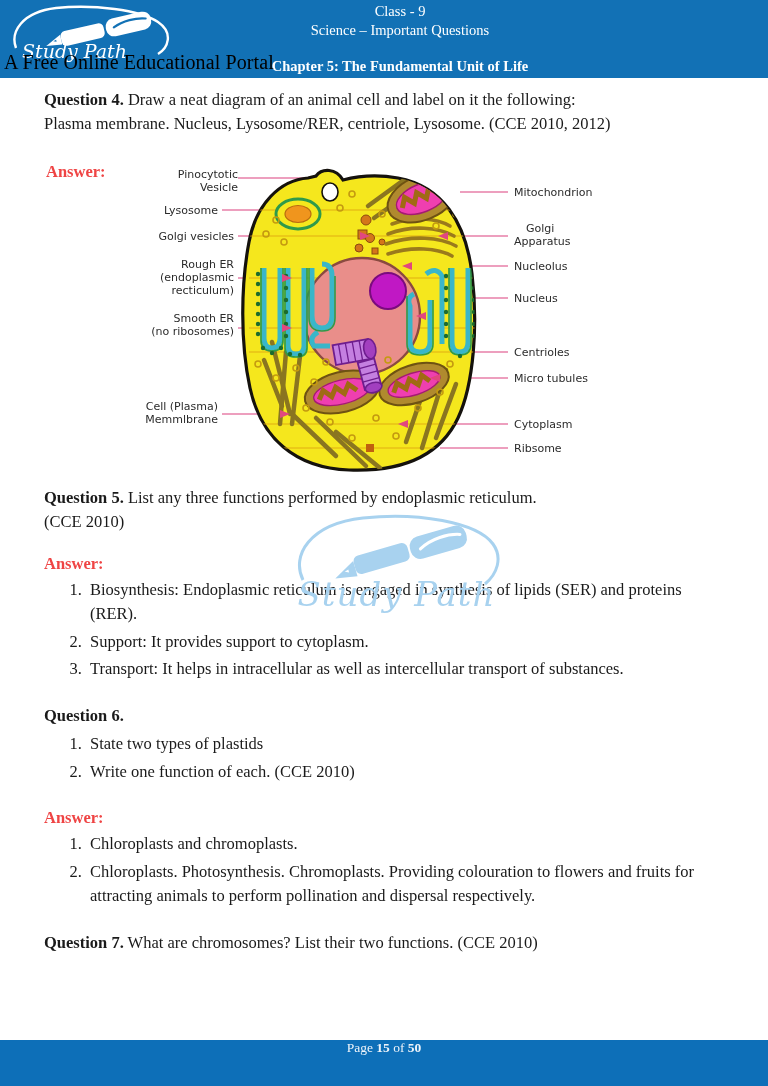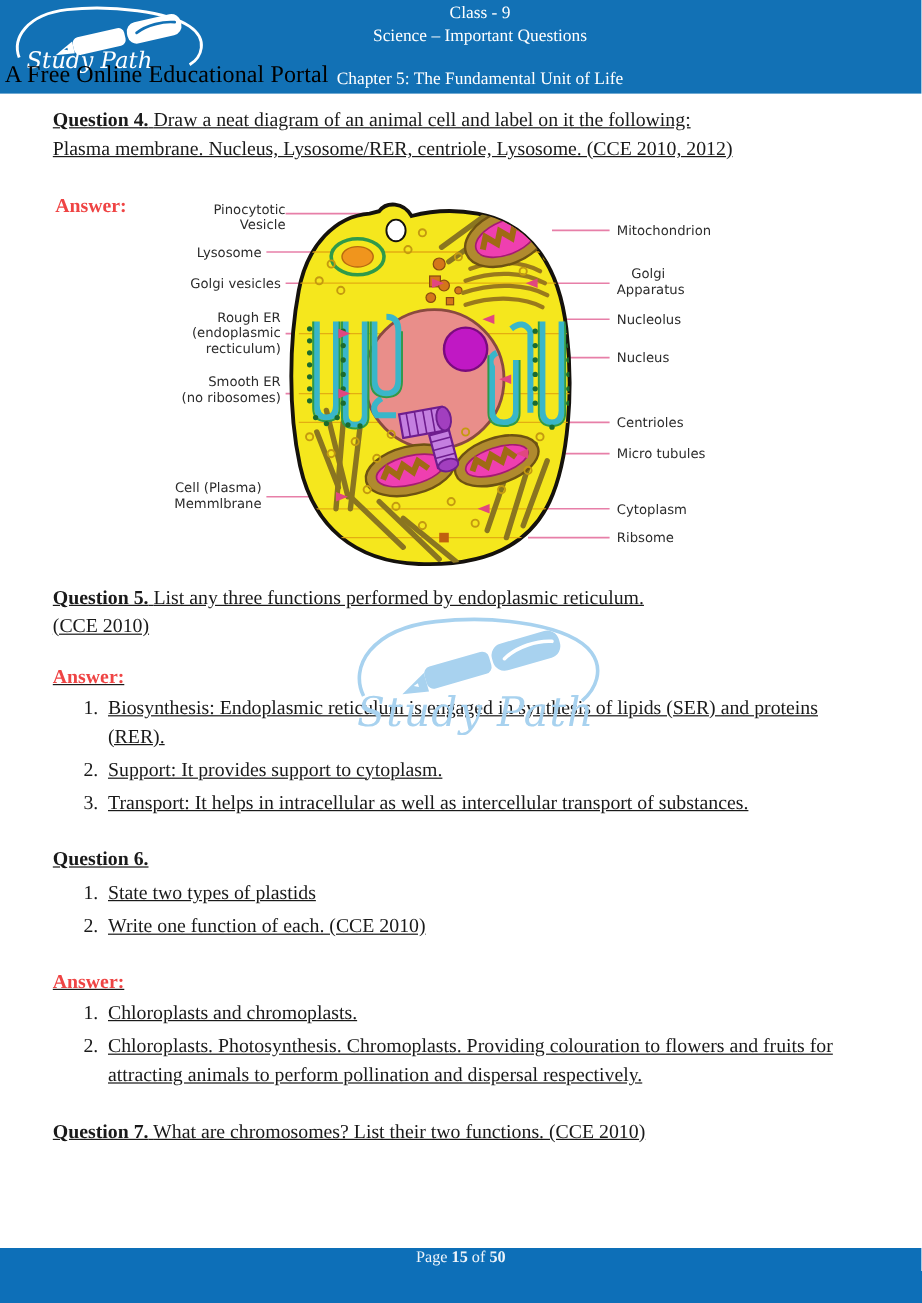--- a/index.html
+++ b/index.html
@@ -32,35 +32,35 @@
   }
   .brand-name{
     position:absolute;left:22px;top:40px;font-size:19px;color:#fff;
     font-style:italic;font-family:"DejaVu Serif", serif;
   }
   .header-titles{
     flex:1;text-align:center;color:#ffffff;line-height:1.32;
     padding-right:190px;
   }
   .htitle{font-size:14.5px;}
-  .htitle.ch{font-weight:normal;margin-top:17px;}
+  .htitle.ch{font-weight:bold;margin-top:17px;}
 
   
   .footer{
     position:absolute;left:0;bottom:0;width:768px;height:46px;
     background:#0d6fb8;color:#eef4fa;
     display:flex;justify-content:center;
     font-size:13.5px;
   }
   .footer b{font-weight:bold;}
 
   
   .content{
     position:absolute;left:0;top:78px;width:768px;height:962px;
-    padding:10px 38px 0 44px;box-sizing:border-box;text-decoration:underline;
+    padding:10px 38px 0 44px;box-sizing:border-box;
   }
   .q-line{font-size:16.5px;line-height:1.45;margin:0 0 0 0;}
   .q-lbl{font-weight:bold;}
   .ans-lbl{color:#ef4444;font-weight:bold;font-size:16.5px;}
   .para{font-size:16.5px;line-height:1.45;}
   ol.list{margin:3px 0 0 0;padding-left:42px;font-size:16.5px;line-height:1.45;}
   ol.list li{margin:4px 0 1px 0;padding-left:4px;}
   .blk{margin-bottom:2px;}
   .sp8{height:8px;}
   .sp18{height:18px;}

